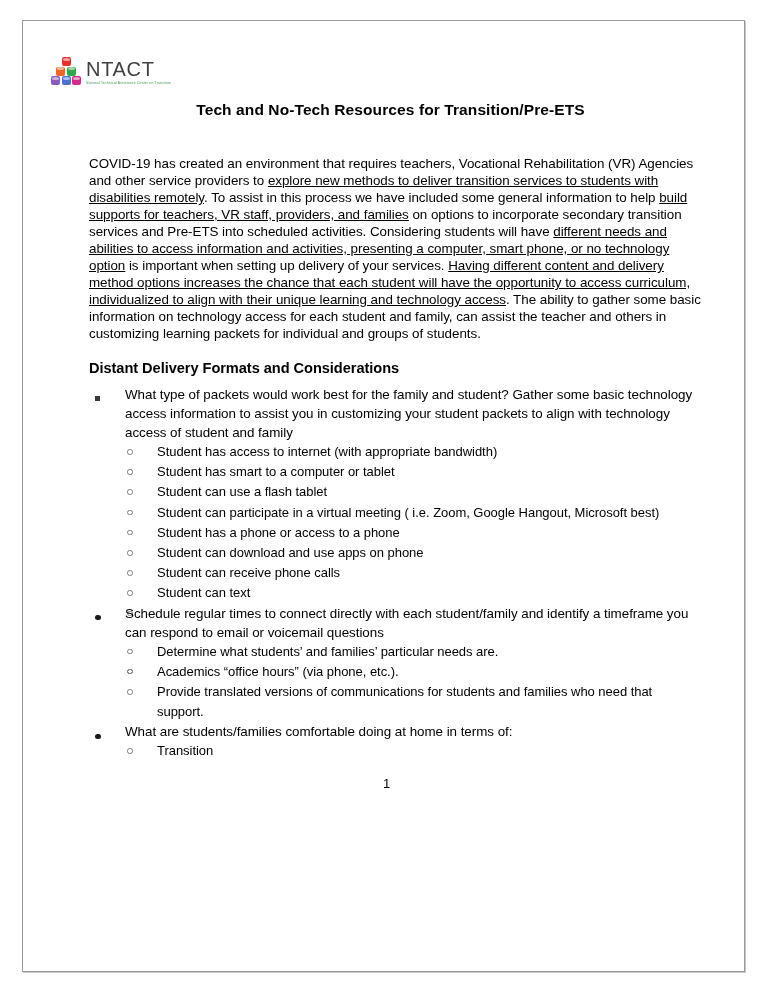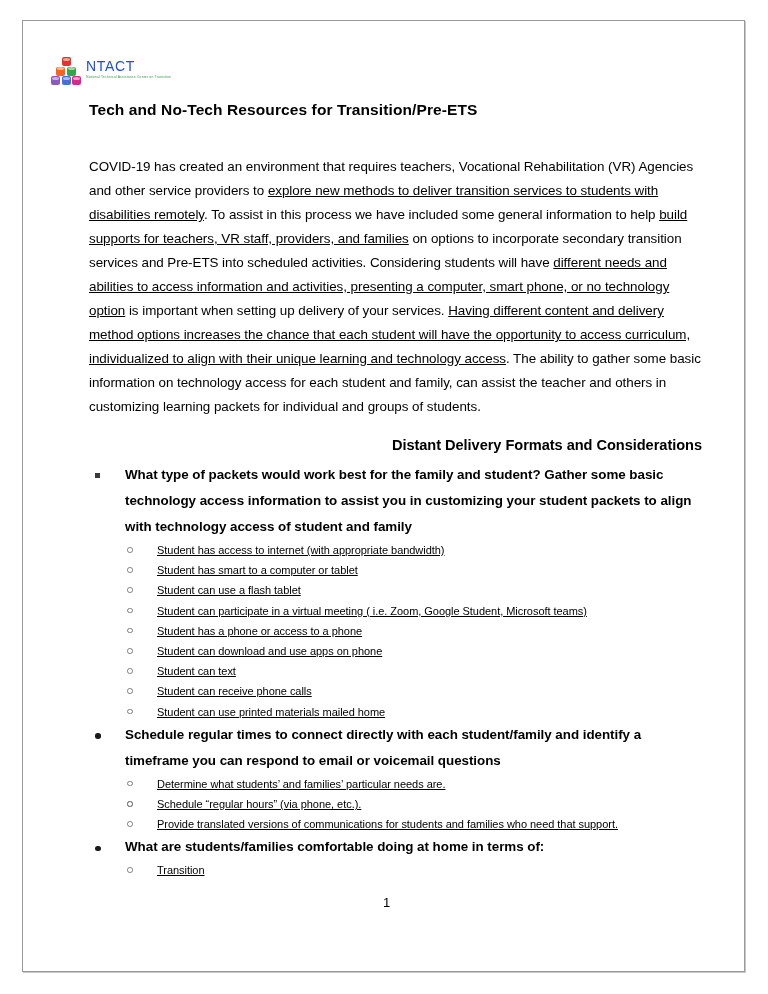--- a/index.html
+++ b/index.html
@@ -76,78 +76,76 @@
     height: 3px;
     border-radius: 50%;
     background: rgba(255,255,255,0.55);
   }
   .logo-text {
     margin-left: 5px;
     padding-top: 2px;
     line-height: 1;
   }
   .logo-name {
-    font-size: 14px;
+    font-size: 20px;
     letter-spacing: 0.7px;
     font-weight: 400;
-    color: #1d4ed8;
+    color: #404040;
     font-family: "Liberation Sans", sans-serif;
     display: block;
   }
   .logo-tagline {
     display: block;
     font-size: 3.4px;
     letter-spacing: 0.18px;
     color: #3d9a4e;
     margin-top: 2.5px;
     white-space: nowrap;
   }
 
   
   .doc-title {
-    text-align: left;
+    text-align: center;
     font-size: 15.5px;
     font-weight: bold;
     letter-spacing: 0.1px;
     margin: 22px 0 0 0;
     padding-right: 10px;
   }
 
   
   .body-para {
     font-size: 13.4px;
-    line-height: 24px;
+    line-height: 17px;
     text-align: left;
     margin: 36px 1px 0 0;
     letter-spacing: -0.04px;
   }
   .u { text-decoration: underline; }
 
   .section-head {
     font-size: 14.6px;
     font-weight: bold;
     margin: 18px 0 0 0;
     letter-spacing: -0.05px;
-    text-align: right;
   }
 
   
   ul.lvl1 {
     list-style: none;
     margin: 9px 0 0 0;
     padding: 0 0 0 0;
   }
   ul.lvl1 > li {
     position: relative;
     padding-left: 36px;
     font-size: 13.4px;
-    line-height: 26px;
+    line-height: 19px;
     margin-bottom: 0;
     letter-spacing: -0.04px;
-    font-weight: bold;
   }
   ul.lvl1 > li > .mark {
     position: absolute;
     left: 6px;
     top: 0;
     font-size: 13.4px;
     line-height: 20.2px;
   }
   .mark-square {
     display: inline-block;
@@ -169,24 +167,23 @@
 
   ul.lvl2 {
     list-style: none;
     margin: 0 0 0 0;
     padding: 0;
   }
   ul.lvl2 > li {
     position: relative;
     padding-left: 37px;
     margin-left: 31px;
-    font-size: 11px;
+    font-size: 13px;
     line-height: 20.2px;
     letter-spacing: -0.04px;
-    text-decoration: underline;
   }
   ul.lvl2 > li > .mark-circle {
     position: absolute;
     left: 7px;
     top: 7px;
     width: 5.5px;
     height: 5.5px;
     border: 1px solid #7d7d7d;
     border-radius: 50%;
     box-sizing: border-box;
@@ -228,32 +225,32 @@
       <p class="body-para"><span>COVID-19 has created an environment that requires teachers, Vocational Rehabilitation (VR) Agencies and other service providers to </span><span class="u">explore new methods to deliver transition services to students with disabilities remotely</span><span>.  To assist in this process we have included some general information to help </span><span class="u">build supports for teachers, VR staff, providers, and families</span><span> on options to incorporate secondary transition services and Pre-ETS into scheduled activities. Considering students will have </span><span class="u">different needs and abilities to access information and activities, presenting a computer, smart phone, or no technology option</span><span> is important when setting up delivery of your services.  </span><span class="u">Having different content and delivery method options increases the chance that each student will have the opportunity to access curriculum, individualized to align with their unique learning and technology access</span><span>.  The ability to gather some basic information on technology access for each student and family, can assist the teacher and others in customizing learning packets for individual and groups of students.</span></p>
 
       <h2 class="section-head">Distant Delivery Formats and Considerations</h2>
 
       <ul class="lvl1" id="bullet-root">
           <li><span class="mark"><span class="mark-square"></span></span><span>What type of packets would work best for the family and student? Gather some basic technology access information to assist you in customizing your student packets to align with technology access of student and family</span></li>
           <ul class="lvl2">
             <li><span class="mark-circle"></span><span>Student has access to internet (with appropriate bandwidth)</span></li>
             <li><span class="mark-circle"></span><span>Student has smart to a computer or tablet</span></li>
             <li><span class="mark-circle"></span><span>Student can use a flash tablet</span></li>
-            <li><span class="mark-circle"></span><span>Student can participate in a virtual meeting ( i.e. Zoom, Google Student, Microsoft teams)</span></li>
+            <li><span class="mark-circle"></span><span>Student can participate in a virtual meeting ( i.e. Zoom, Google Hangout, Microsoft best)</span></li>
             <li><span class="mark-circle"></span><span>Student has a phone or access to a phone</span></li>
             <li><span class="mark-circle"></span><span>Student can download and use apps on phone</span></li>
+            <li><span class="mark-circle"></span><span>Student can receive phone calls</span></li>
             <li><span class="mark-circle"></span><span>Student can text</span></li>
-            <li><span class="mark-circle"></span><span>Student can receive phone calls</span></li>
-            <li><span class="mark-circle"></span><span>Student can use printed materials mailed home</span></li>
+            <li><span class="mark-circle"></span></li>
           </ul>
           <li><span class="mark"><span class="mark-disc"></span></span><span>Schedule regular times to connect directly with each student/family and identify a timeframe you can respond to email or voicemail questions</span></li>
           <ul class="lvl2">
             <li><span class="mark-circle"></span><span>Determine what students’ and families’ particular needs are.</span></li>
             <li><span class="mark-circle"></span></li>
-            <li><span class="mark-circle"></span><span>Schedule “regular hours” (via phone, etc.).</span></li>
+            <li><span class="mark-circle"></span><span>Academics “office hours” (via phone, etc.).</span></li>
             <li><span class="mark-circle"></span><span>Provide translated versions of communications for students and families who need that support.</span></li>
           </ul>
           <li><span class="mark"><span class="mark-disc"></span></span><span>What are students/families comfortable doing at home in terms of:</span></li>
           <ul class="lvl2">
             <li><span class="mark-circle"></span><span>Transition</span></li>
           </ul>
         </ul>
 
       <div class="page-number">1</div>
 

